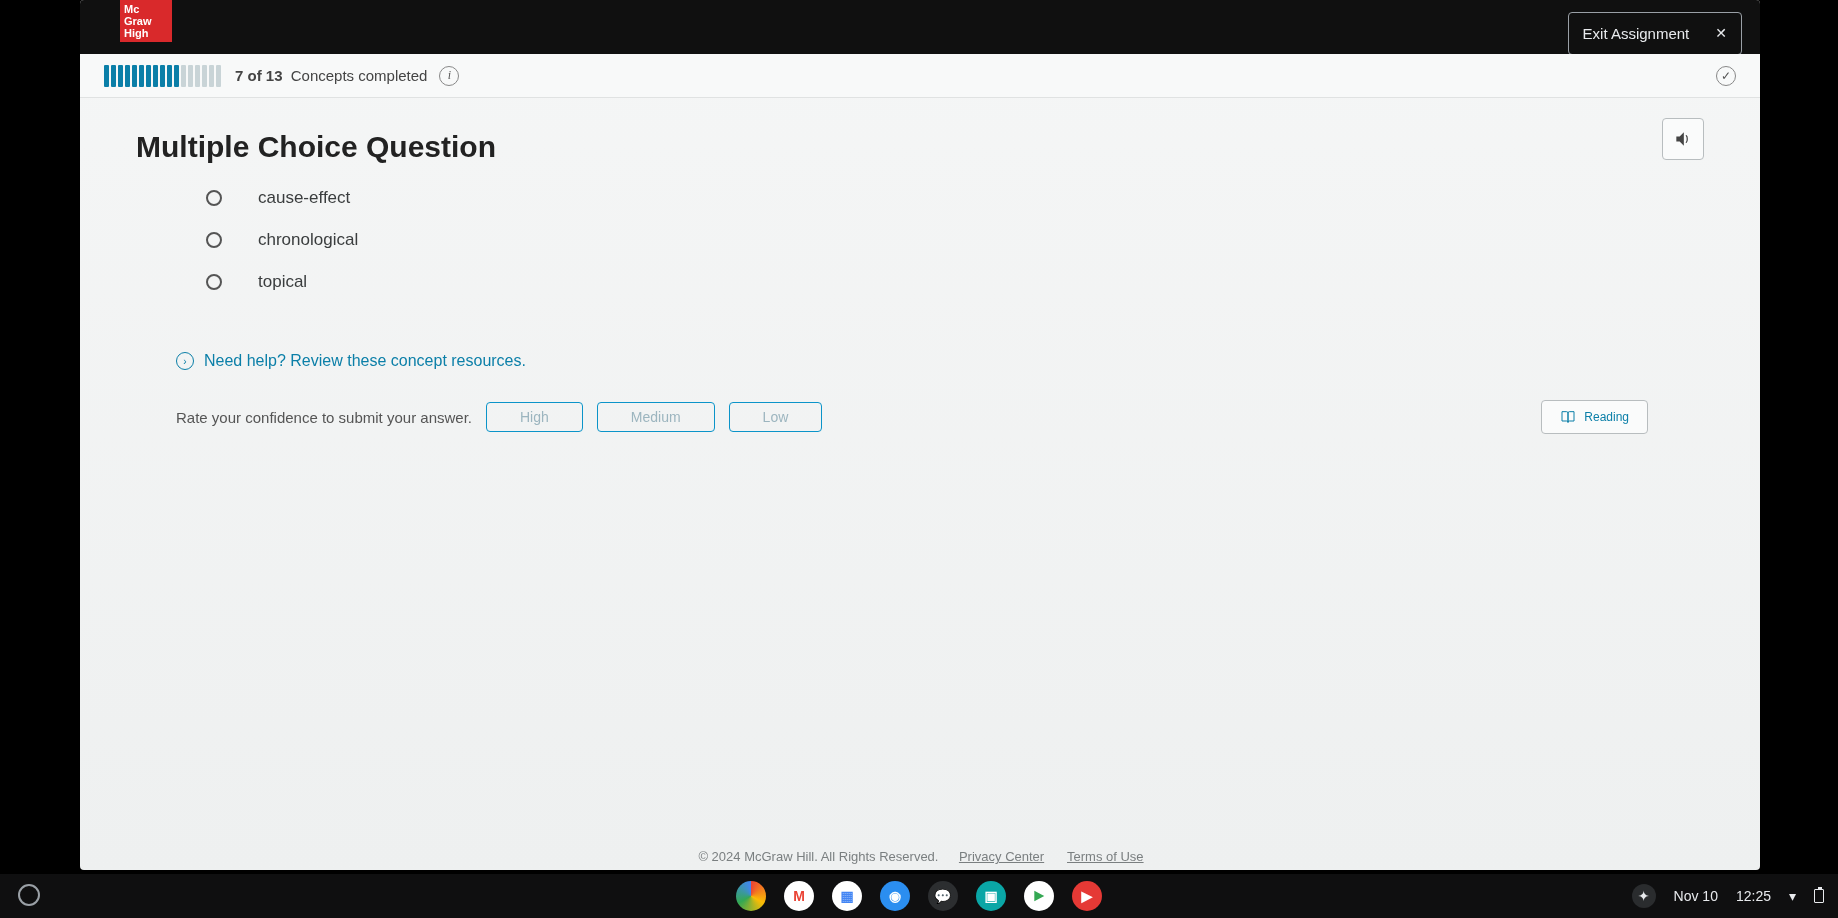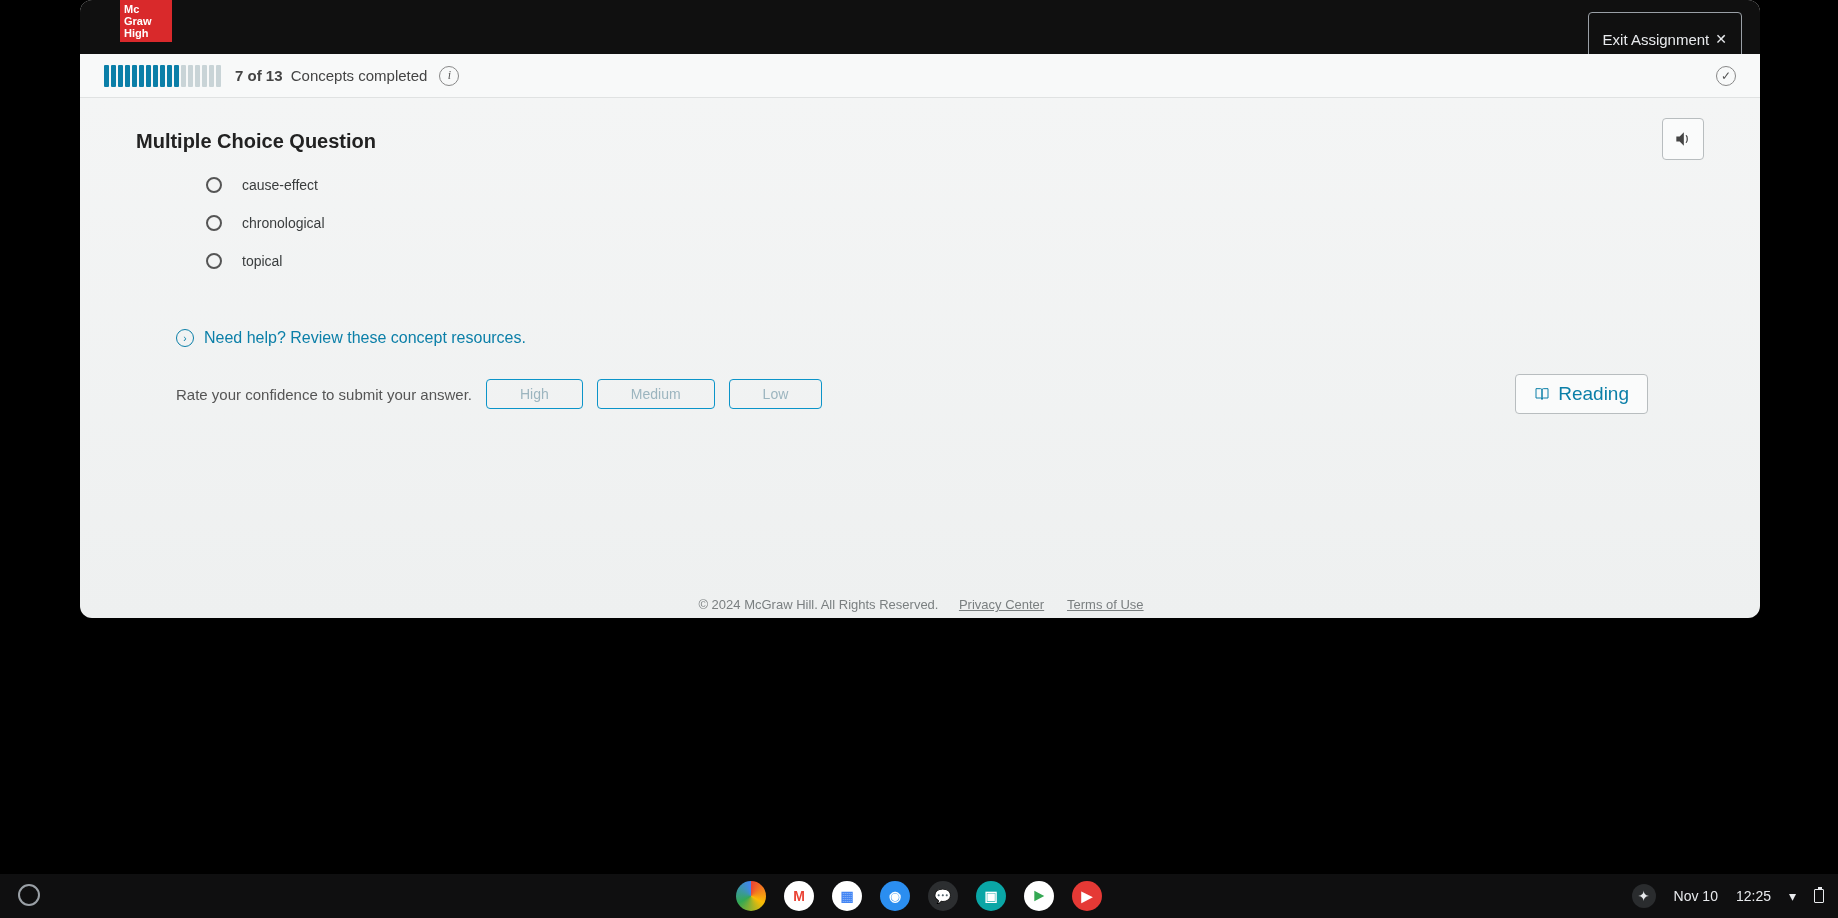--- a/index.html
+++ b/index.html
@@ -7,23 +7,23 @@
   
   .screen {
     position: relative;
     width: 1838px; height: 918px;
     background: #000;
   }
   
   .app-window {
     position: absolute;
     top: 0; left: 80px;
-    width: 1680px; height: 618px;
+    width: 1680px; height: 870px;
     background: linear-gradient(180deg,#f5f6f6 0%, #eef0f0 100%);
-    border-radius: 12px;
+    border-radius: 4px;
     overflow: hidden;
   }
   
   
   .top-bar {
     position: relative;
     height: 54px;
     background: #101010;
     display:flex;
     align-items:center;
@@ -38,23 +38,23 @@
     line-height:12px;
     padding:3px 4px;
     font-family: Arial, sans-serif;
   }
   .exit-btn {
     position:absolute; right:18px; top:12px;
     border:1px solid #9aa0a6;
     color:#e8eaed;
     background:transparent;
     border-radius:4px;
-    padding:18px 14px;
+    padding:12px 14px;
     font-size:15px;
-    display:flex; align-items:flex-start; gap:6px;
+    display:flex; align-items:flex-start; gap:26px;
     cursor:pointer;
   }
   .exit-btn .x { font-size:14px; }
   
   
   .progress-row {
     height:44px;
     background:#f8f9f9;
     border-bottom:1px solid #e0e2e2;
     display:flex; align-items:center;
@@ -81,40 +81,40 @@
     display:flex; align-items:center; justify-content:center;
     font-size:12px; color:#555;
   }
   
   
   .content {
     padding: 32px 56px 0 56px;
     position:relative;
   }
   .q-title {
-    font-size:20px; font-weight:bold; color:#222;
+    font-size:30px; font-weight:bold; color:#222;
     margin-bottom:24px;
   }
   .audio-btn {
     position:absolute; right:56px; top:20px;
     width:42px; height:42px; border:1px solid #b8bdbf;
     border-radius:4px; background:#fafbfb;
     display:flex; align-items:center; justify-content:center;
     cursor:pointer;
   }
   .q-text {
     font-size:17px; color:#3a3d3e; margin-bottom:80px;
     line-height:1.5;
   }
   
   .options { padding-left:70px; }
   .option {
-    display:flex; align-items:center; gap:20px;
+    display:flex; align-items:center; gap:36px;
     margin-bottom:22px; cursor:pointer;
-    font-size:14px; color:#3a3d3e;
+    font-size:17px; color:#3a3d3e;
   }
   .radio {
     width:16px; height:16px; border:2px solid #555; border-radius:50%;
     flex-shrink:0;
   }
   
   .help-link {
     margin-top:60px;
     padding-left:40px;
     display:flex; align-items:center; gap:10px;
@@ -135,21 +135,21 @@
     border:1px solid #0b94c9; border-radius:4px;
     padding:6px 33px; background:transparent;
     color:#9cb5bf; font-size:14px; cursor:pointer;
     min-width:76px;
   }
   .reading-btn {
     position:absolute; right:56px;
     border:1px solid #b8bdbf; border-radius:4px;
     background:#fafbfb; padding:8px 18px;
     display:flex; align-items:center; gap:8px;
-    color:#0b7fa8; font-size:19px; cursor:pointer;
+    color:#0b7fa8; font-size:12px; cursor:pointer;
   }
   
   .footer {
     position:absolute; bottom:6px; left:8px; right:0;
     text-align:center; font-size:13px; color:#7a7f80;
   }
   .footer a { color:#7a7f80; text-decoration:underline; margin:0 6px; cursor:pointer;}
   
   
   .taskbar {

